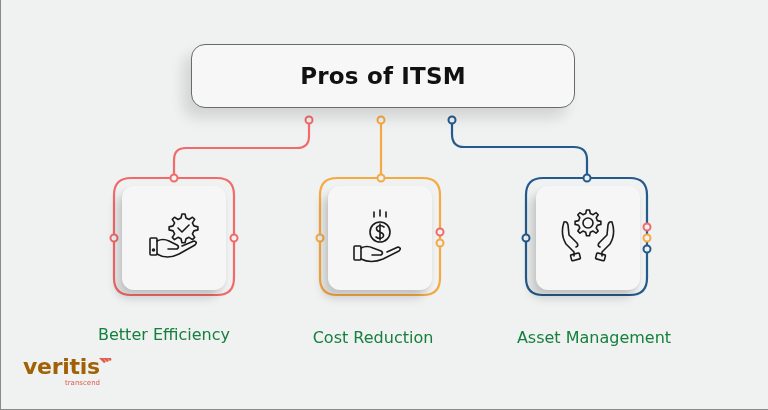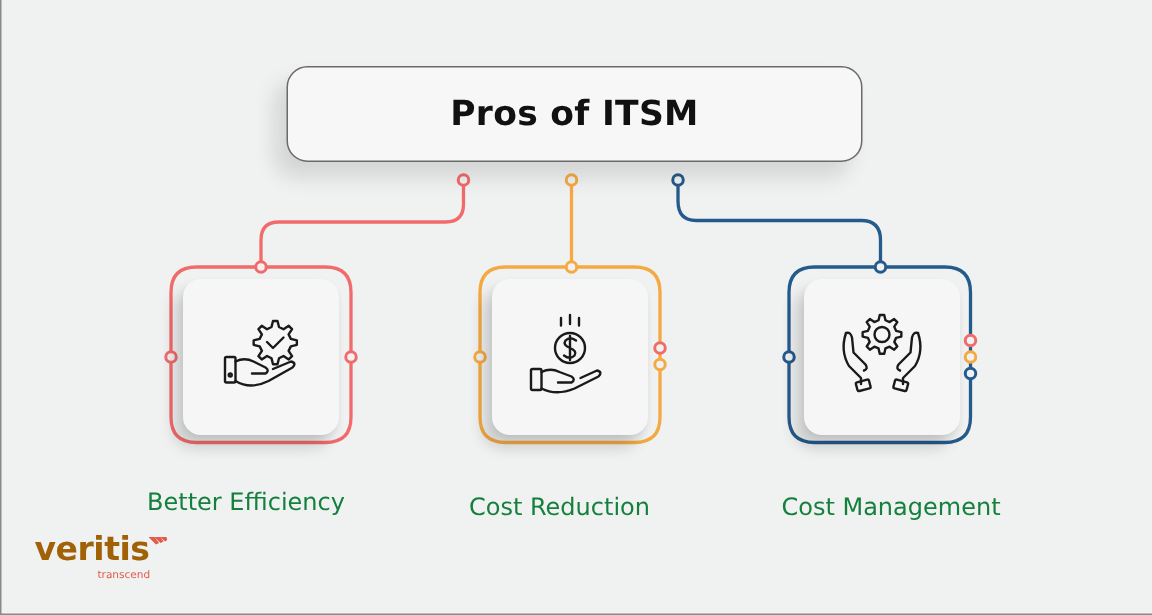--- a/index.html
+++ b/index.html
@@ -109,21 +109,21 @@
 <div class="card" style="left:536px; top:186px;">
   <svg width="60" height="60" viewBox="0 0 60 60" fill="none" stroke="#1a1a1a" stroke-width="1.6" stroke-linejoin="round" stroke-linecap="round">
     <path d="M28.5,2 l3,0 l0.8,3.5 l2.8,1.2 l3,-2 l2.1,2.1 l-2,3 l1.2,2.8 l3.5,0.8 l0,3 l-3.5,0.8 l-1.2,2.8 l2,3 l-2.1,2.1 l-3,-2 l-2.8,1.2 l-0.8,3.5 l-3,0 l-0.8,-3.5 l-2.8,-1.2 l-3,2 l-2.1,-2.1 l2,-3 l-1.2,-2.8 l-3.5,-0.8 l0,-3 l3.5,-0.8 l1.2,-2.8 l-2,-3 l2.1,-2.1 l3,2 l2.8,-1.2 Z"></path>
     <circle cx="30" cy="15" r="5"></circle>
     <path d="M6,14 q-4,12 2,22 l8,8 l0,4 M6,14 q3,-1 4,3 l1,10 l8,8 q2,3 -1,4"></path>
     <rect x="13" y="46" width="9" height="6" rx="1" transform="rotate(-15 17 49)"></rect>
     <path d="M54,14 q4,12 -2,22 l-8,8 l0,4 M54,14 q-3,-1 -4,3 l-1,10 l-8,8 q-2,3 1,4"></path>
     <rect x="38" y="46" width="9" height="6" rx="1" transform="rotate(15 43 49)"></rect>
   </svg>
 </div>
-<div class="label" style="left:594px; top:328px;">Cost Management</div>
+<div class="label" style="left:594px; top:328px;">Asset Management</div>
 
 <div class="logo">
   <div class="logo-main">veritis</div>
   <div class="logo-sub">transcend</div>
   <svg class="logo-mark" width="14" height="8" viewBox="0 0 14 8">
     <path d="M0,0 L4,0 L7,4 L5,5 Z M4,0 L8,0 L10,3 L8,4 Z M8,0 L12,0 L12.5,2 L11,3 Z" fill="#e25a4c"></path>
   </svg>
 </div>
 
 </body></html>

